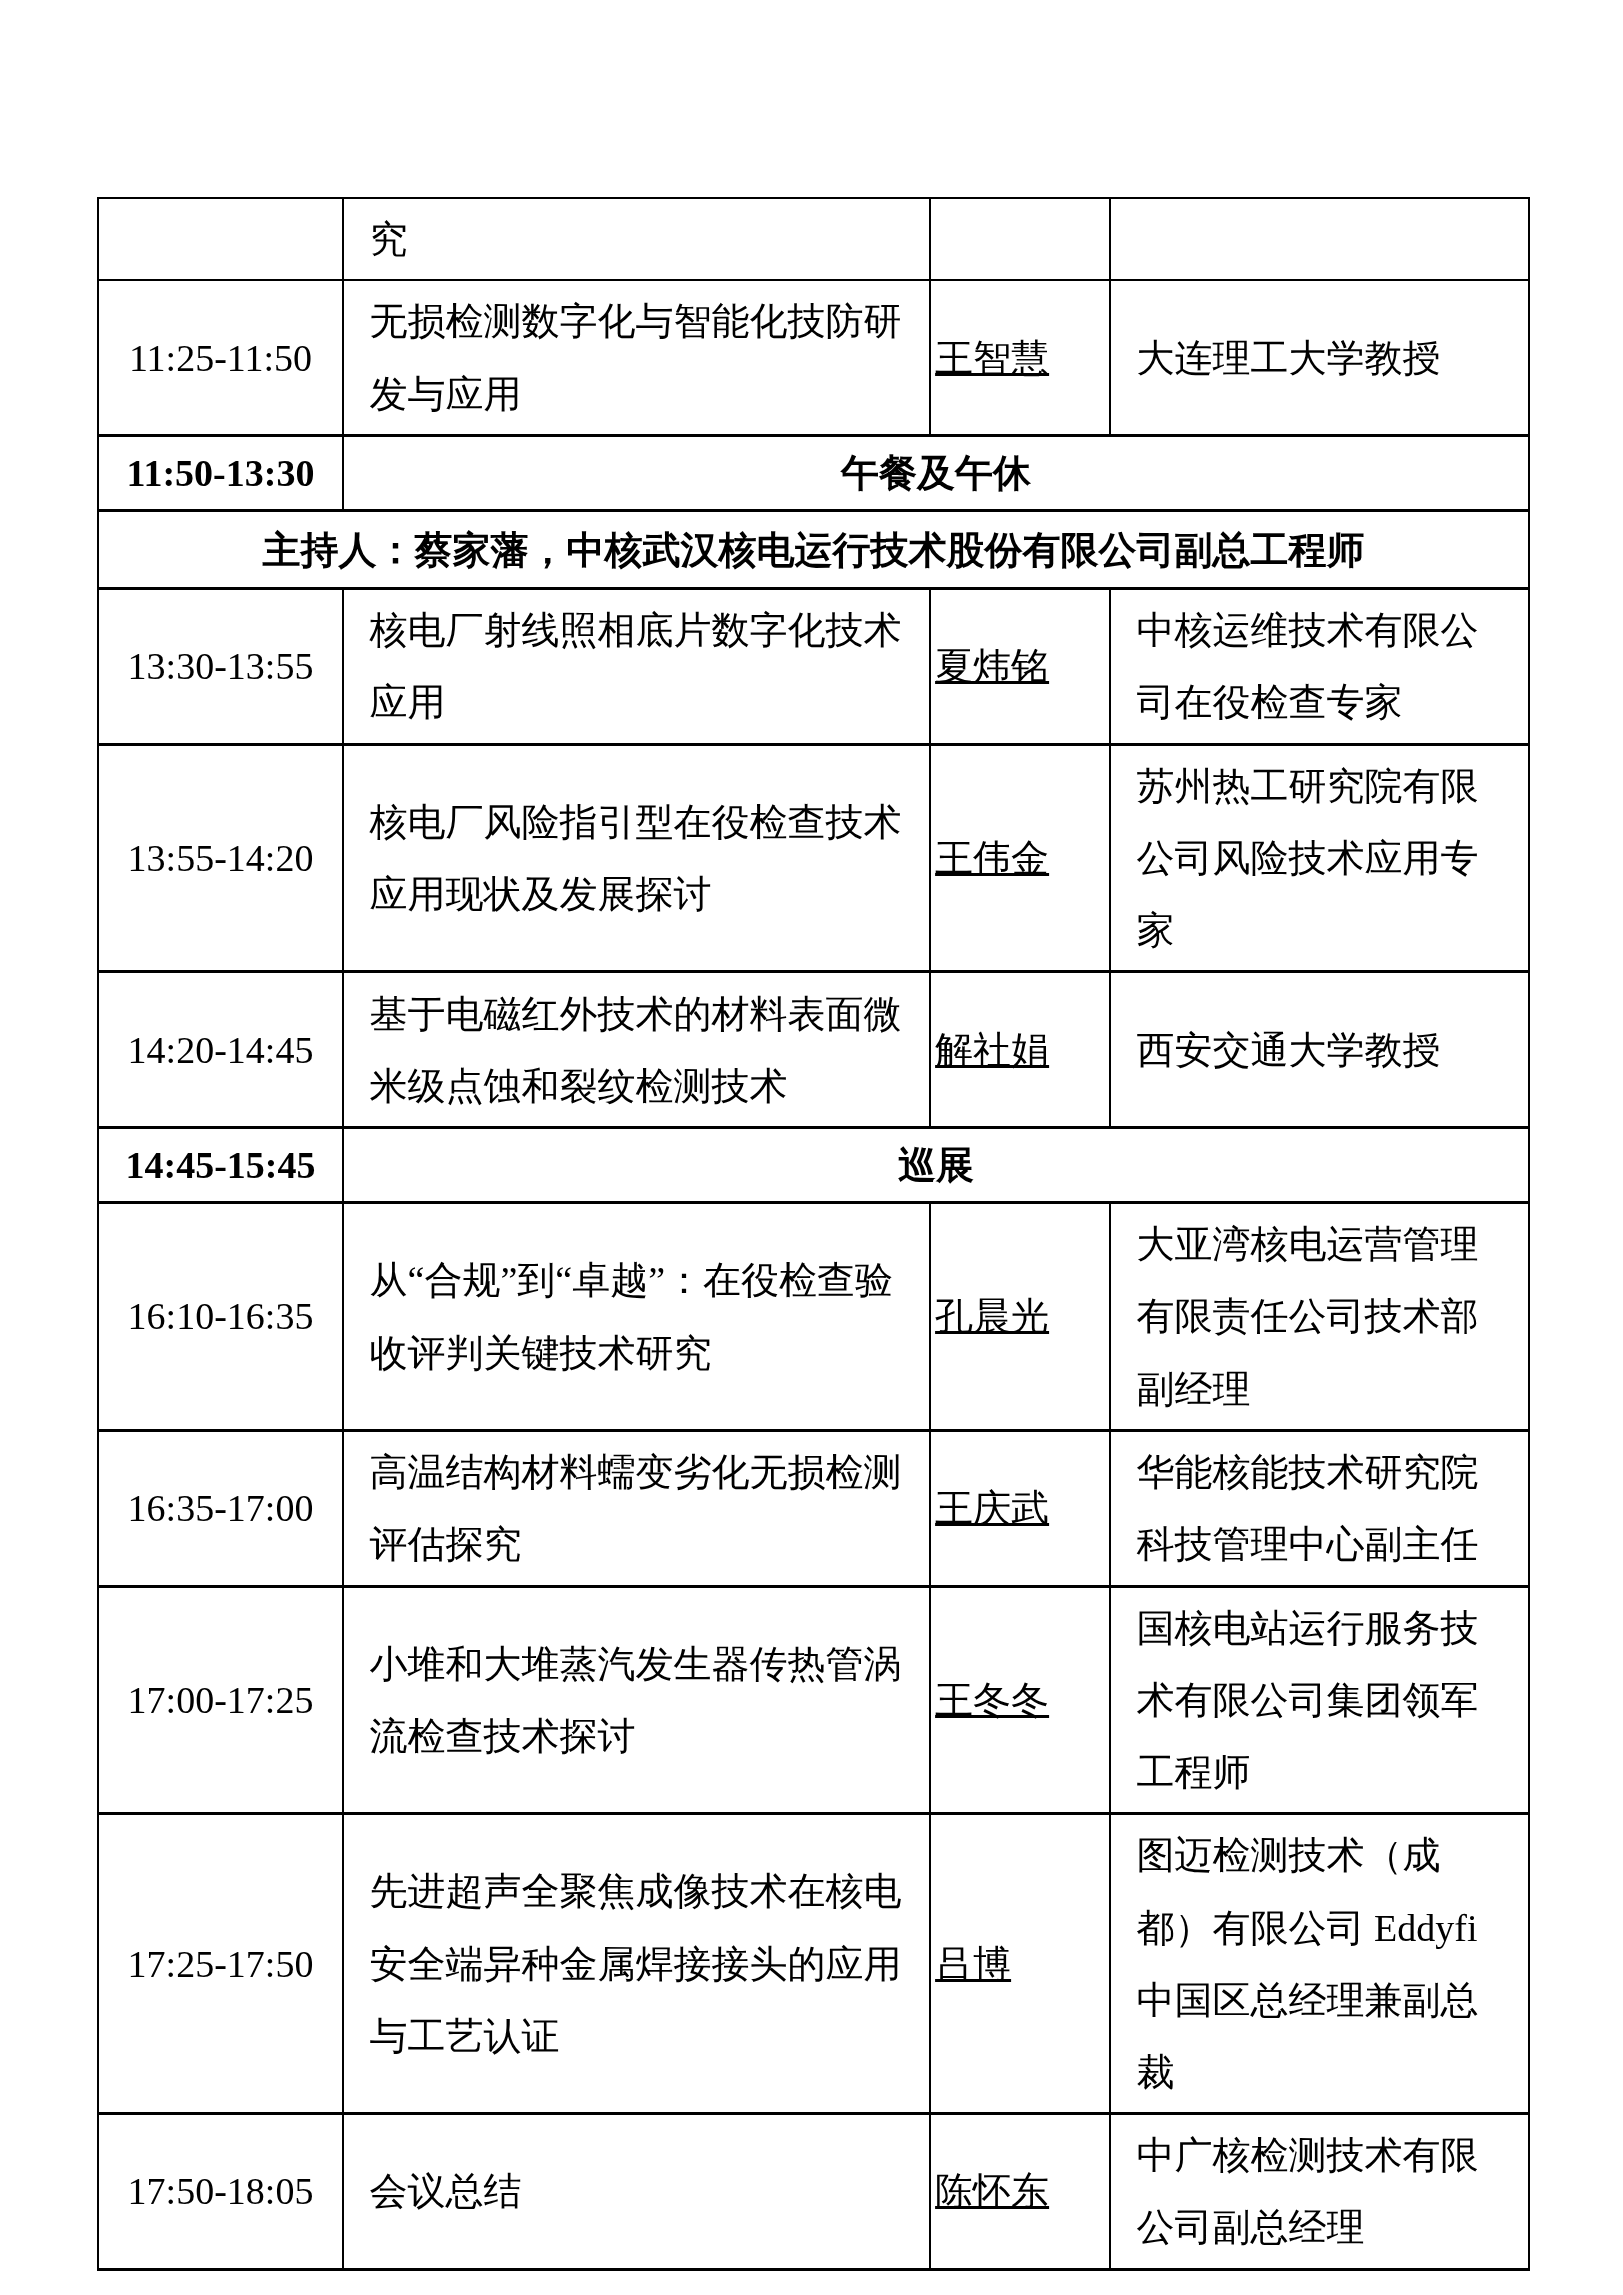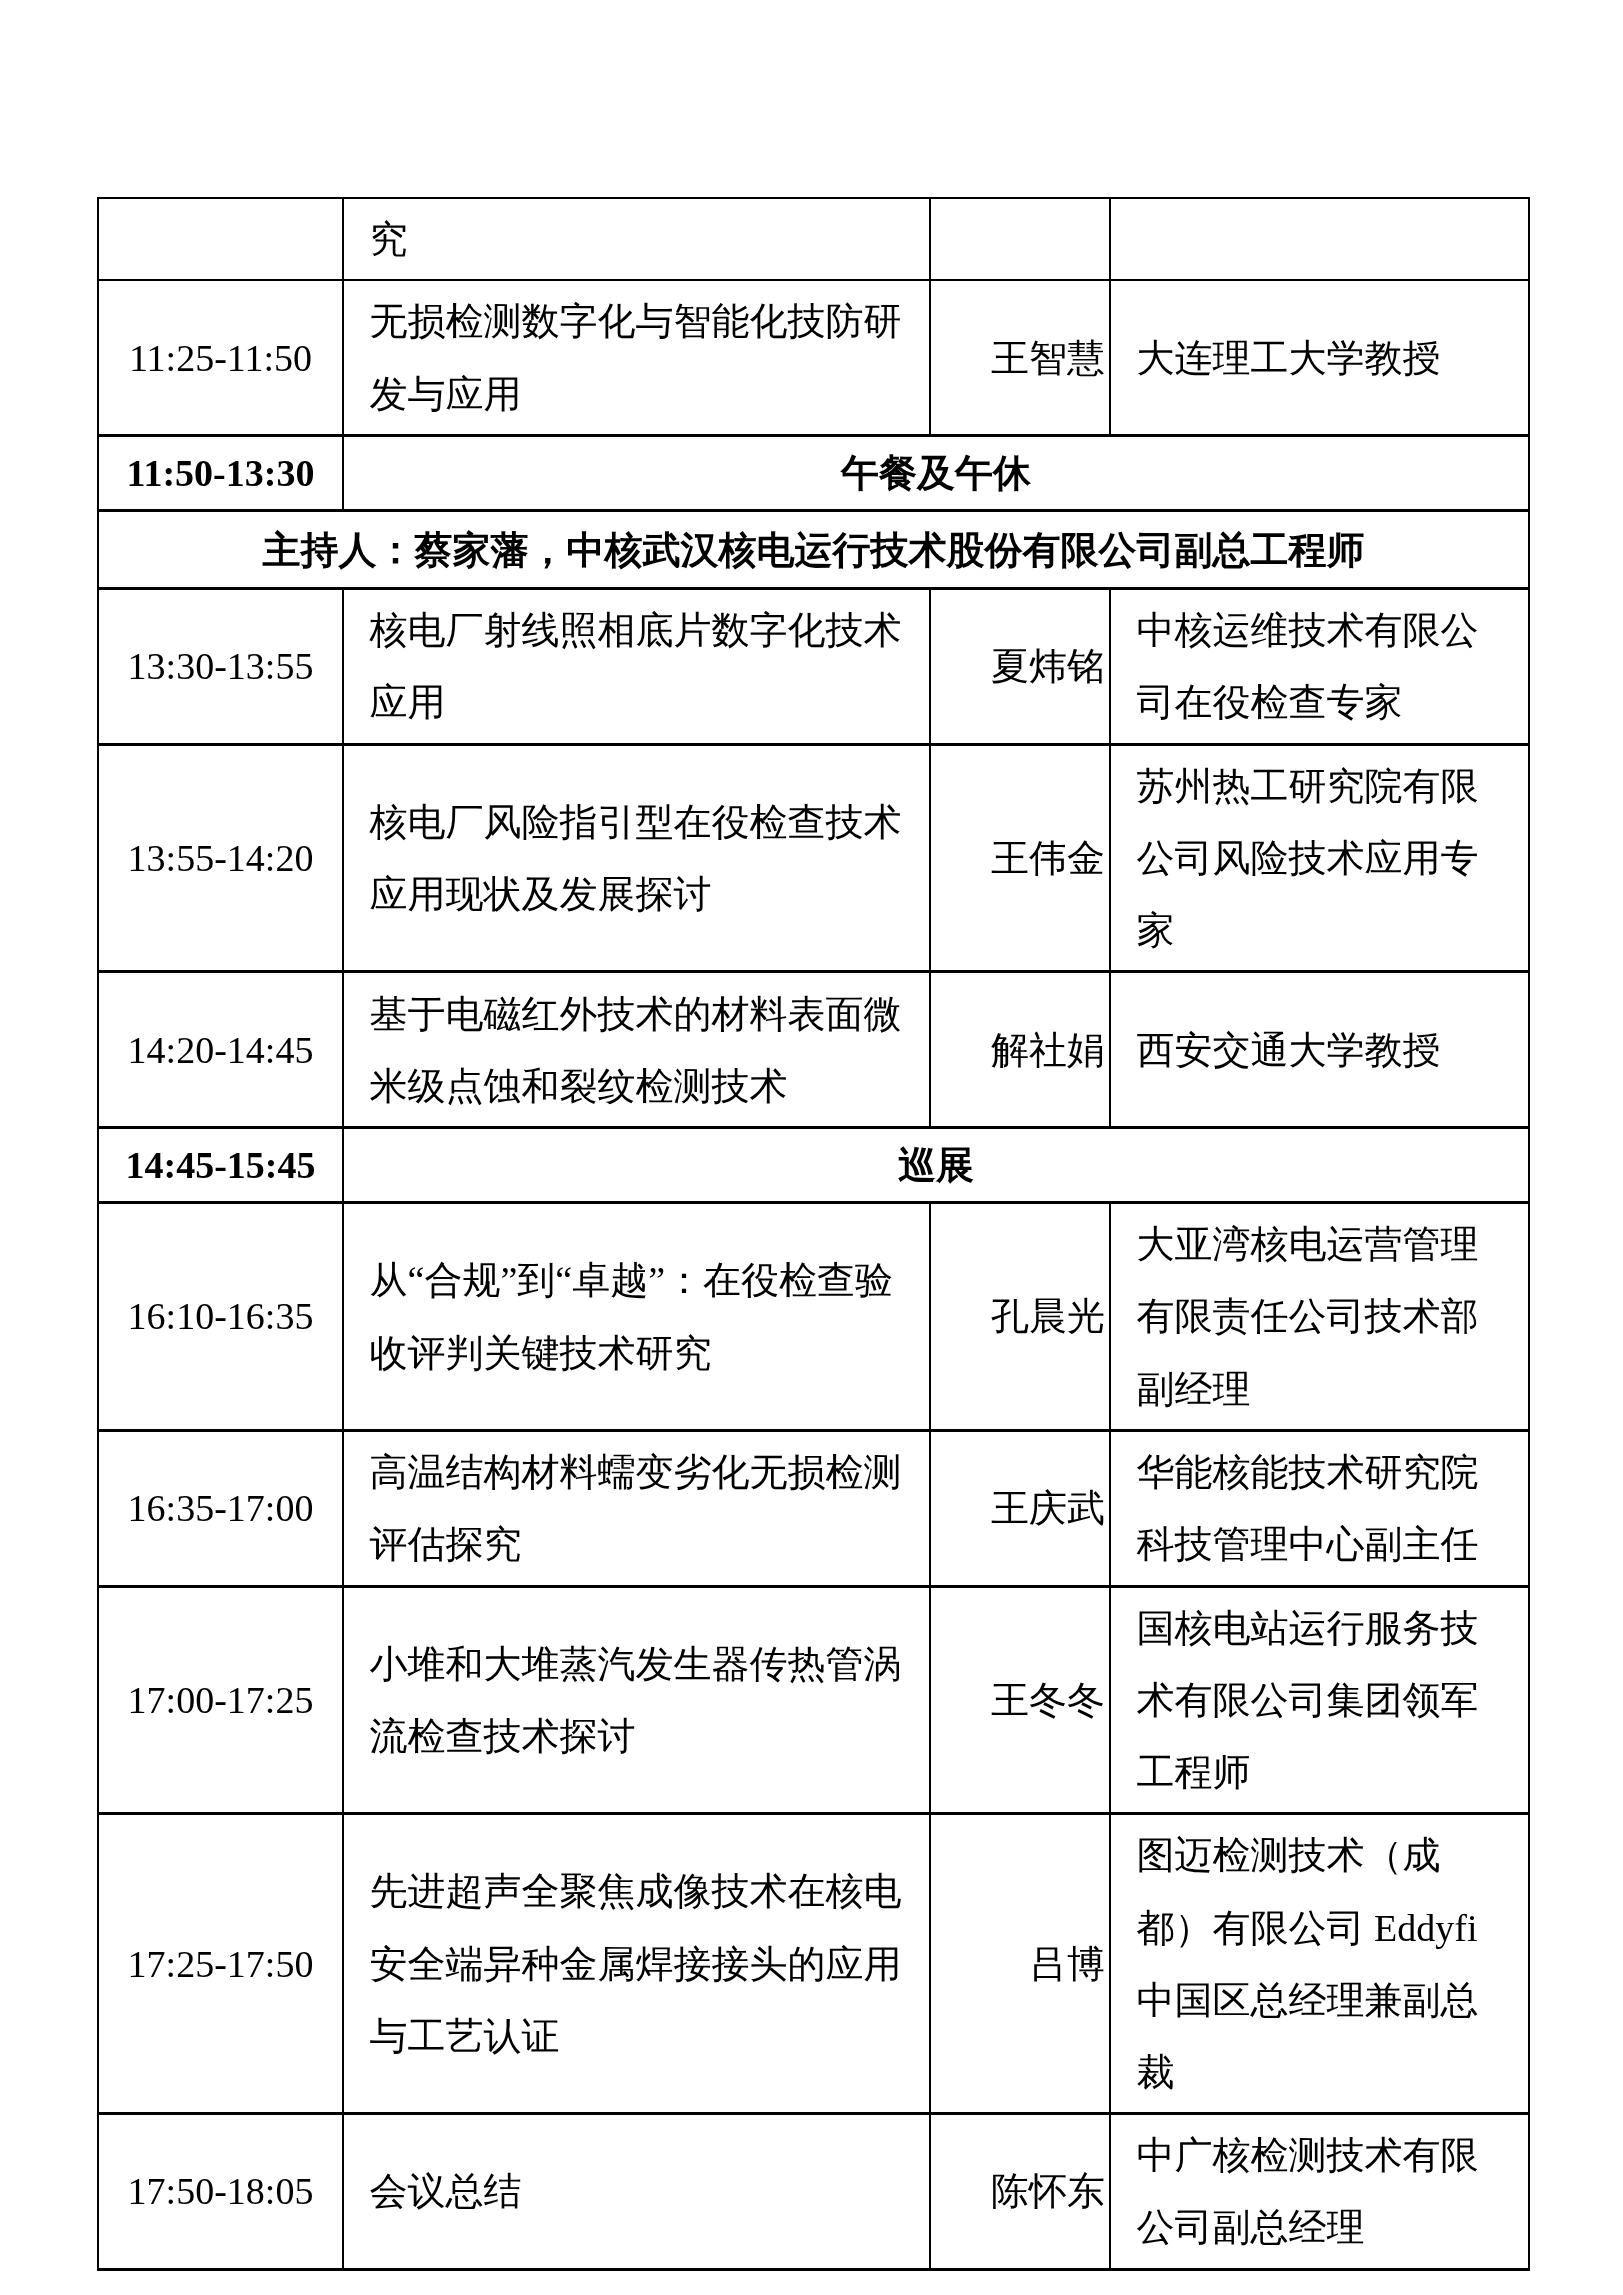--- a/index.html
+++ b/index.html
@@ -50,22 +50,23 @@
   td.time-cell {
     text-align: center;
     padding: 0 4.1px;
   }
   td.topic-cell,
   td.affiliation-cell {
     text-align: left;
     padding: 4.1px 14.3px 4.1px 25.6px;
   }
   td.speaker-cell {
-    text-align: right;
+    text-align: left;
     padding: 0 4.1px;
+    text-decoration: underline;
   }
   td.break-cell {
     text-align: center;
     font-weight: bold;
     padding: 0 4.1px;
   }
   td.chair-cell {
     text-align: center;
     font-weight: bold;
     padding: 0 20px;

